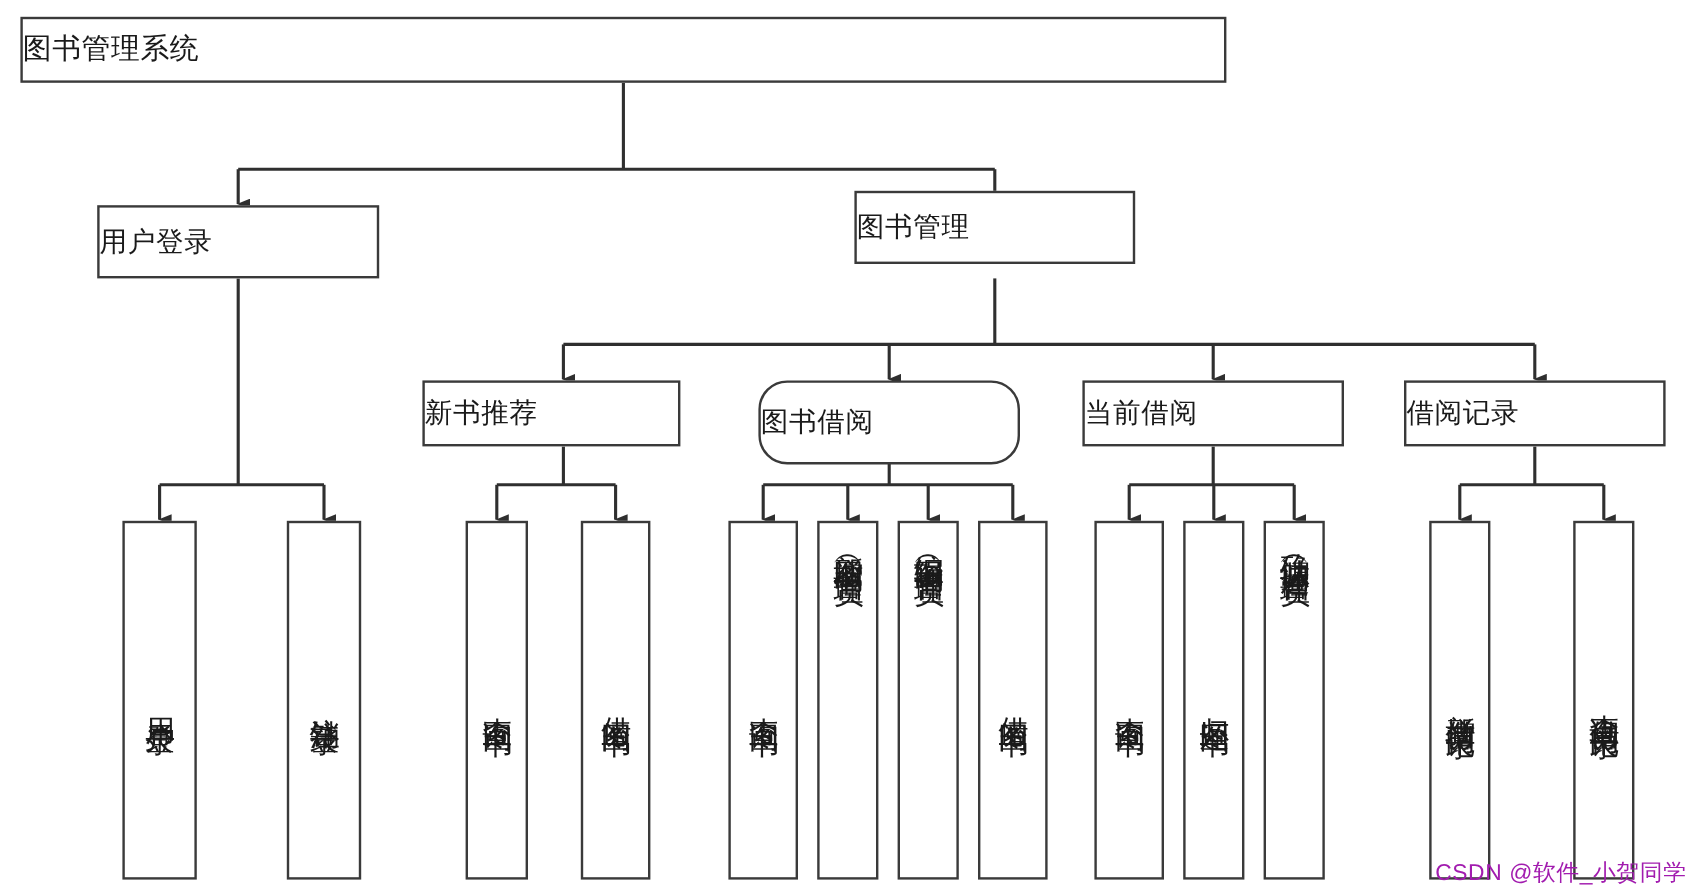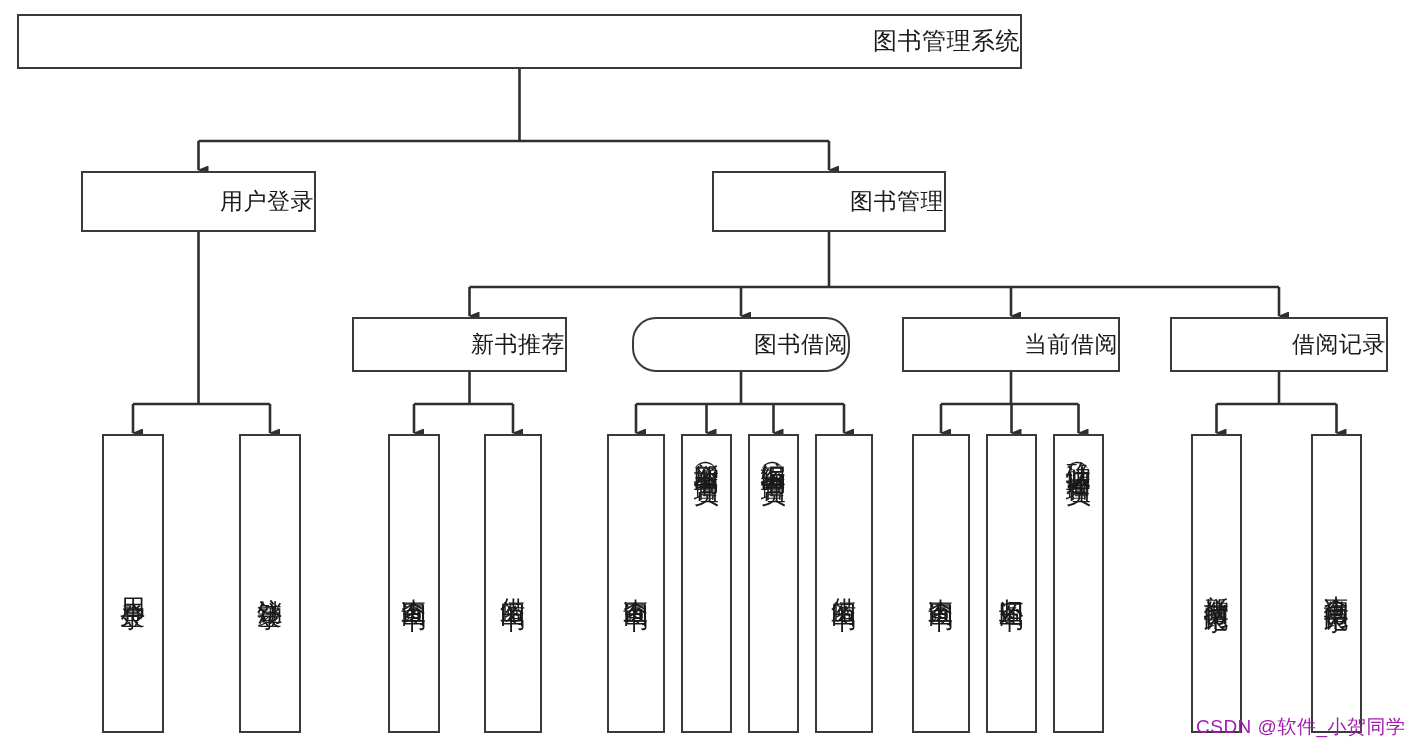--- a/index.html
+++ b/index.html
@@ -26,21 +26,21 @@
     height: 747px;
     pointer-events: none;
   }
   .node {
     position: absolute;
     box-sizing: border-box;
     border: 2.5px solid #3a3a3a;
     background: #ffffff;
     display: flex;
     align-items: center;
-    justify-content: flex-end;
+    justify-content: flex-start;
     color: #1a1a1a;
     text-align: center;
   }
   .node .label {
     display: block;
     line-height: 1.18;
     white-space: nowrap;
   }
   
   .node.horiz .label {
@@ -124,37 +124,37 @@
   </svg>
 
   <div class="node root horiz" style="left: 17px; top: 14px; width: 1005px; height: 55px;">
     <span class="label">图书管理系统</span>
   </div>
 
   <div class="node horiz" style="left: 81px; top: 171px; width: 235px; height: 61px;">
     <span class="label">用户登录</span>
   </div>
 
-  <div class="node horiz" style="left: 712px; top: 171px; width: 234px; height: 61px;">
+  <div class="node horiz" style="left: 712px; top: 159px; width: 234px; height: 61px;">
     <span class="label">图书管理</span>
   </div>
 
   <div class="node horiz" style="left: 352px; top: 317px; width: 215px; height: 55px;">
     <span class="label">新书推荐</span>
   </div>
 
-  <div class="node horiz" style="left: 632px; top: 317px; width: 218px; height: 55px; border-radius: 24px;">
+  <div class="node horiz" style="left: 632px; top: 317px; width: 218px; height: 70px; border-radius: 24px;">
     <span class="label">图书借阅</span>
   </div>
 
-  <div class="node horiz" style="left: 902px; top: 317px; width: 218px; height: 55px; padding-left: 48px;">
+  <div class="node horiz" style="left: 902px; top: 317px; width: 218px; height: 55px;">
     <span class="label">当前借阅</span>
   </div>
 
-  <div class="node horiz" style="left: 1170px; top: 317px; width: 218px; height: 55px; padding-left: 40px;">
+  <div class="node horiz" style="left: 1170px; top: 317px; width: 218px; height: 55px;">
     <span class="label">借阅记录</span>
   </div>
 
   <div class="node vert" style="left: 102px; top: 434px; width: 62px; height: 299px;">
     <span class="label">用户登录</span>
   </div>
 
   <div class="node vert" style="left: 239px; top: 434px; width: 62px; height: 299px;">
     <span class="label">注销登录</span>
   </div>

